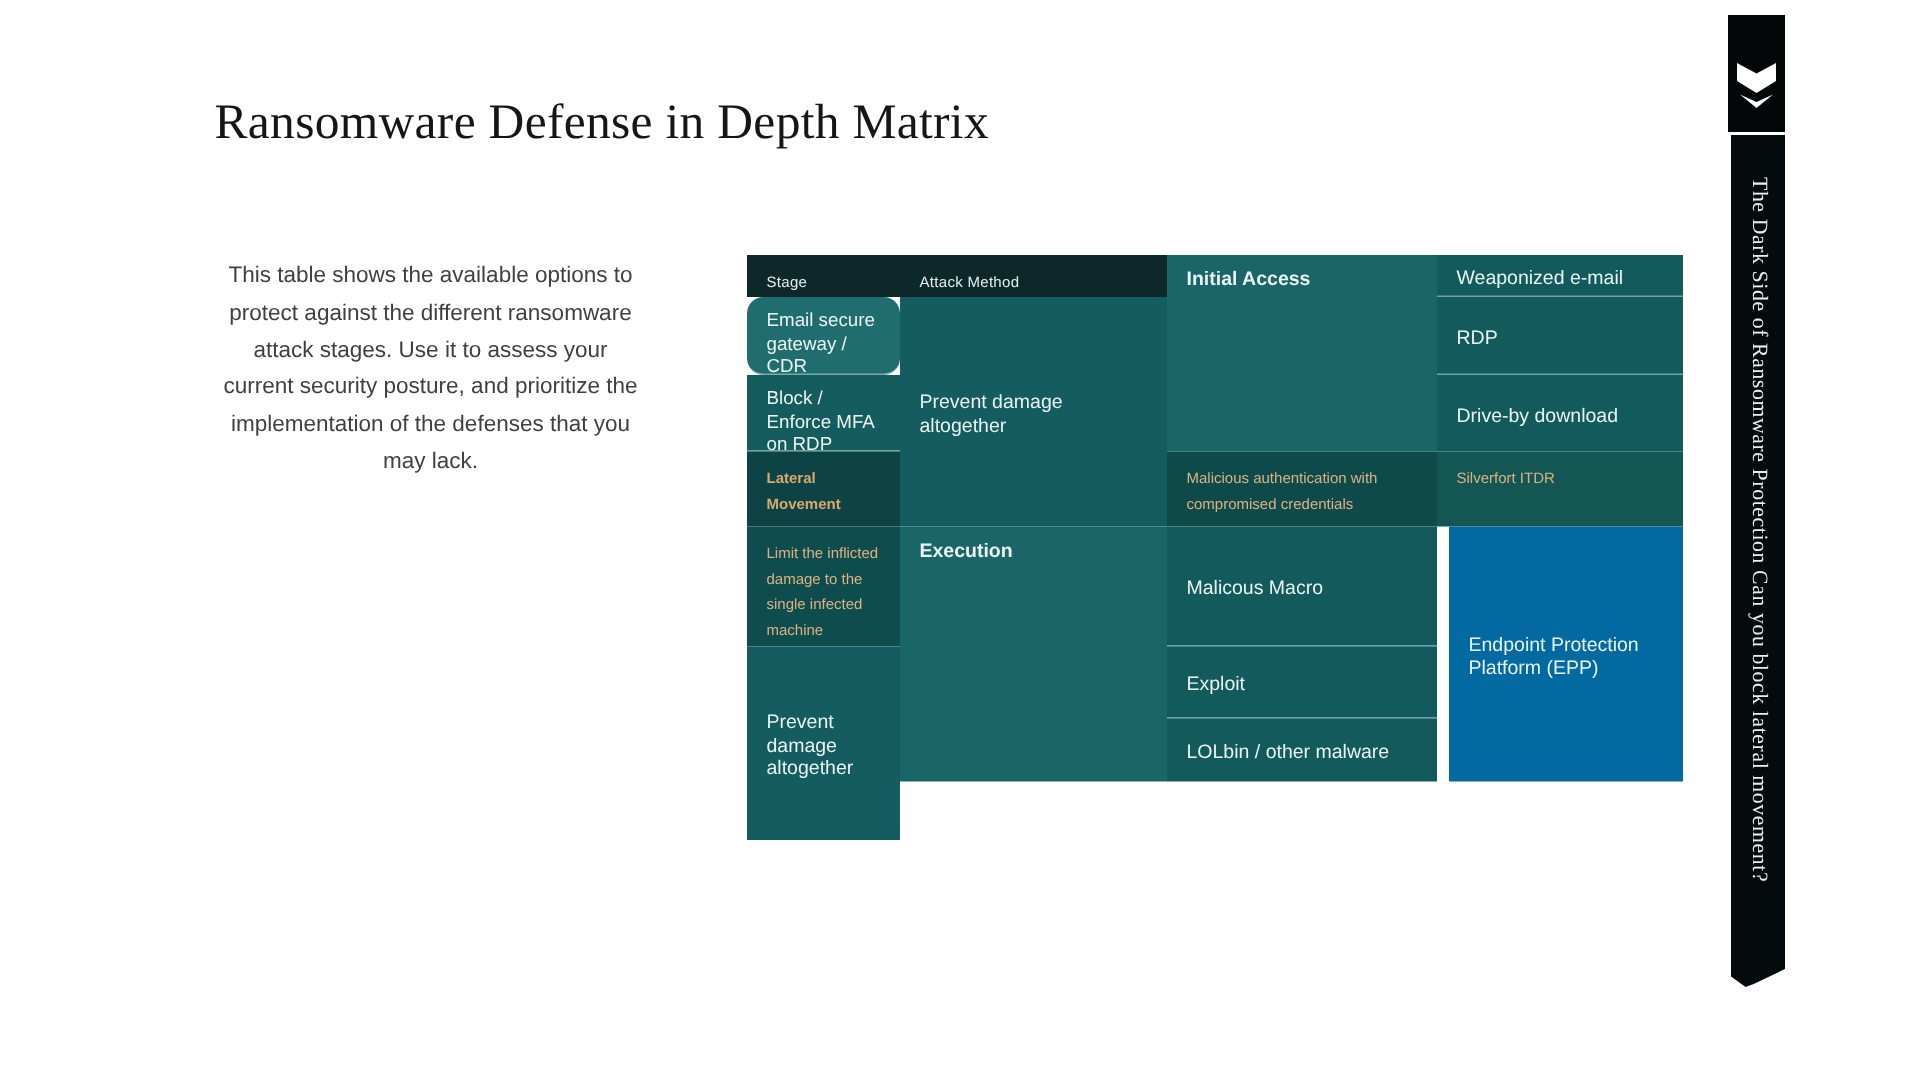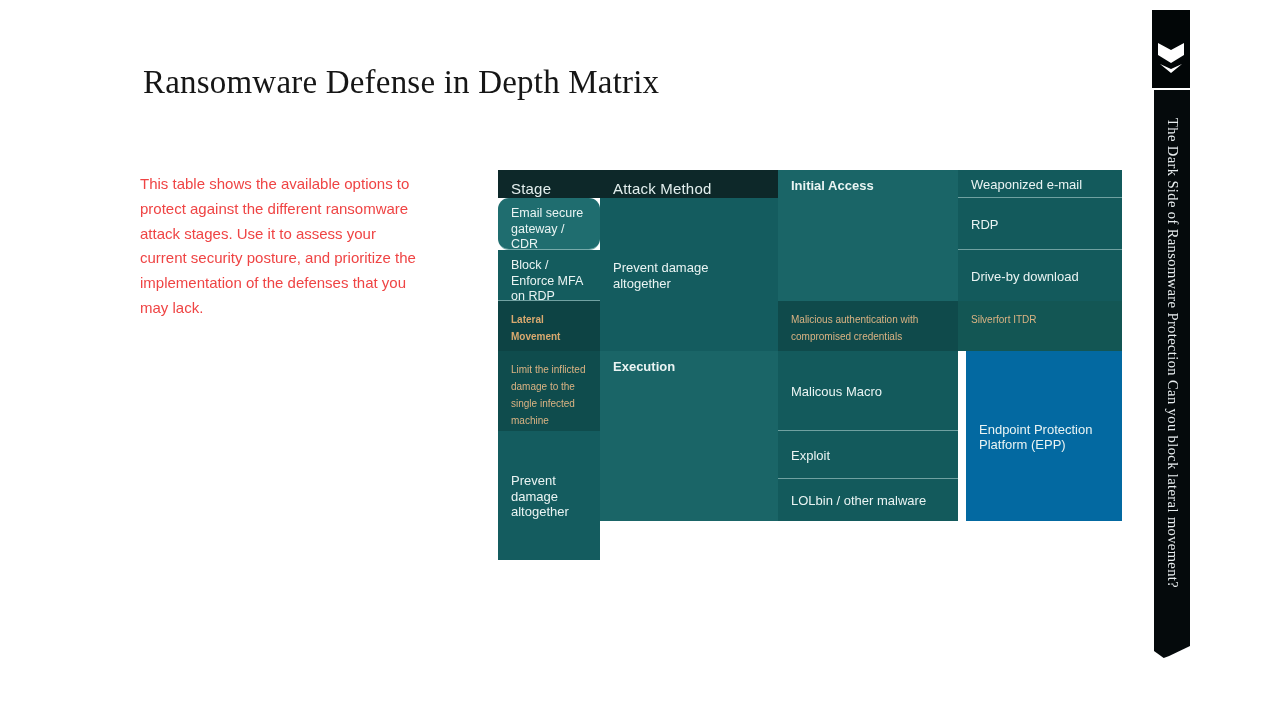--- a/index.html
+++ b/index.html
@@ -8,34 +8,34 @@
 
   .page { position:absolute; inset:0; width:1280px; height:720px; background:#ffffff; }
 
   
   .title {
     position:absolute; left:143px; top:64px;
     font-family:"Liberation Serif","DejaVu Serif",serif;
     font-size:33px; font-weight:500; color:#161616; letter-spacing:0.2px;
   }
   .intro {
-    position:absolute; left:140px; top:172px; width:278px;
-    font-size:15px; line-height:24.8px; color:#ef4444;
+    position:absolute; left:148px; top:172px; width:278px;
+    font-size:15px; line-height:24.8px; color:#404040;text-align:center;
   }
 
   
   .matrix {
     position:absolute; left:498px; top:170px; width:624px; height:390px;
     display:grid;
     grid-template-columns:102px 178px 180px 164px;
     grid-template-rows:28px 52px 51px 50px 80px 48px 42px 39px;
     color:#eaf4f3; font-size:13px;
   }
   .cell { padding:8px 12px 6px 13px; line-height:15.5px; }
-  .hdr  { background:#0d2829; color:#e3efee; display:flex; align-items:center; padding:8px 0 0 13px; font-size:15px; letter-spacing:0.2px; }
+  .hdr  { background:#0d2829; color:#e3efee; display:flex; align-items:center; padding:8px 0 0 13px; font-size:10px; letter-spacing:0.2px; }
   .c-stage   { background:#1a6567; font-weight:bold; }
   .c-attack  { background:#135a5c; display:flex; align-items:center; }
   .c-prot-l  { background:#1f6d6f; font-size:12.5px;border-radius:11px; }
   .c-prot-m  { background:#145c5e; font-size:12.5px; }
   .c-impact  { background:#145c5f; display:flex; align-items:center; }
   .c-prot-ex { background:#0369a1; display:flex; align-items:center; font-size:13px;margin-left:8px; }
   .sep { border-bottom:1px solid rgba(190,220,219,0.55); }
 
   
   .lat-stage  { background:#0d4344; color:#d9a96f; font-weight:bold; }

